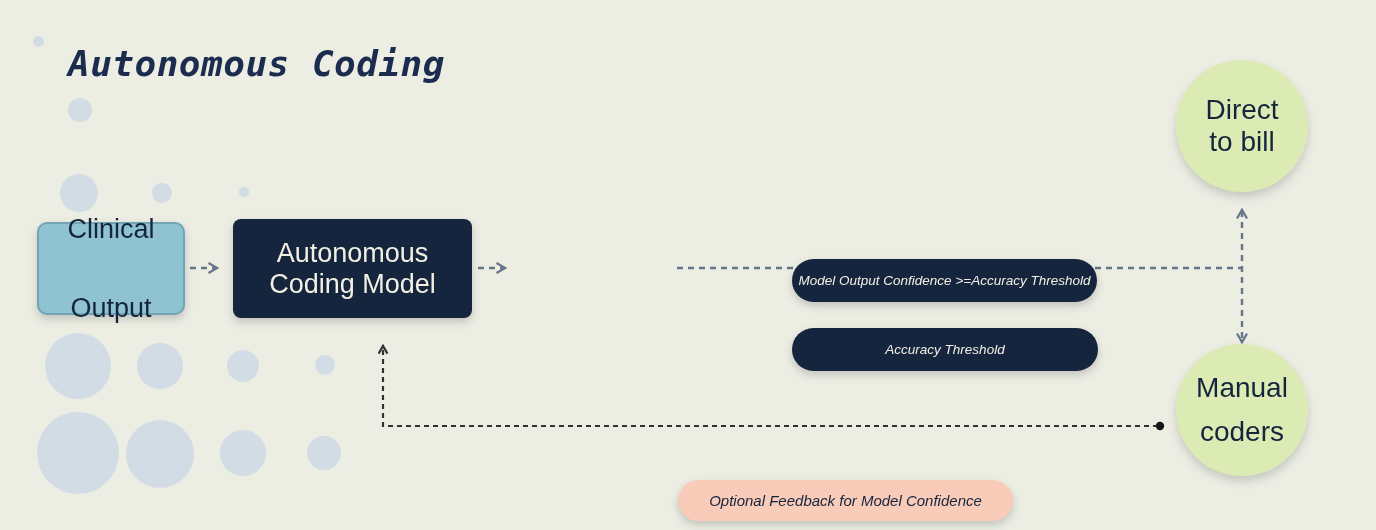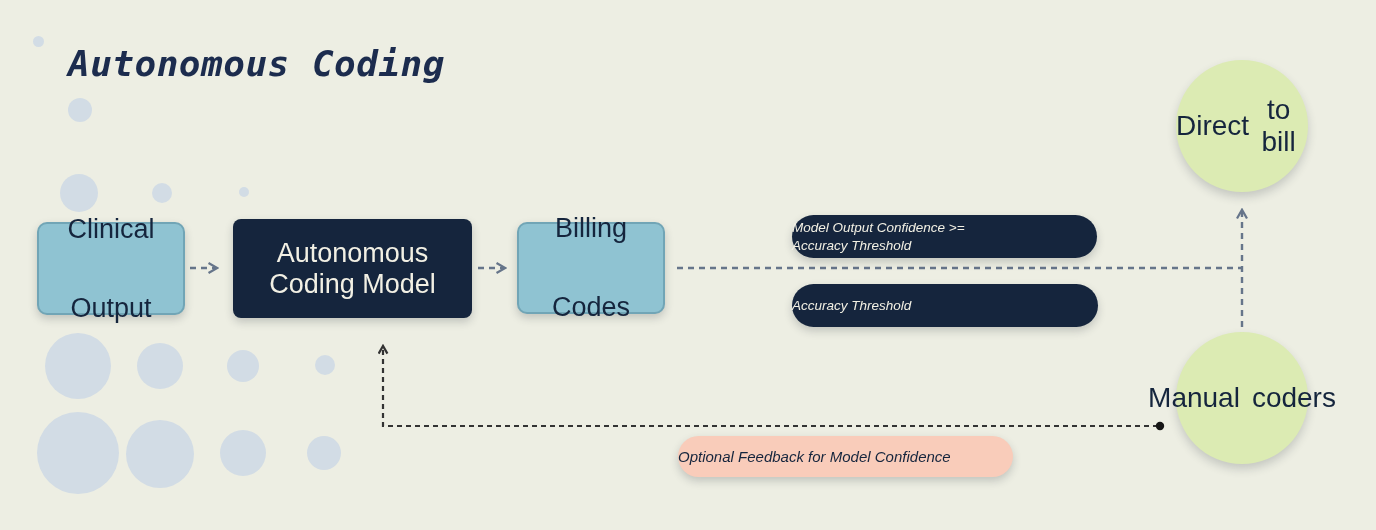--- a/index.html
+++ b/index.html
@@ -61,45 +61,46 @@
   .node.navy{
     background:var(--navy);color:var(--cream-text);
     border-radius:8px;font-size:27px;
   }
   .node-clinical{left:37px;top:222px;width:148px;height:93px;}
   .node-model{left:233px;top:219px;width:239px;height:99px;}
   .node-billing{left:517px;top:222px;width:148px;height:92px;}
   
   .pill{
     position:absolute;z-index:2;
-    display:flex;flex-direction:column;align-items:flex-start;justify-content:center;
+    display:flex;flex-direction:row;align-items:center;justify-content:center;
     text-align:center;border-radius:999px;
     box-shadow:0 4px 8px rgba(40,50,60,.22);
+    margin-top:44px;
   }
   .pill.navy{
     background:var(--navy);color:var(--cream-text);
     font-style:italic;font-size:13.5px;line-height:1.33;
   }
   .pill-high{left:792px;top:215px;width:305px;height:43px;}
   .pill-low{left:792px;top:284px;width:306px;height:43px;}
   .pill.peach{
     background:var(--peach);color:var(--navy);
     font-style:italic;font-size:15px;
   }
   .pill-feedback{left:678px;top:436px;width:335px;height:41px;}
   
   .circle{
     position:absolute;z-index:2;border-radius:50%;
-    display:flex;flex-direction:row;align-items:center;justify-content:center;
+    display:flex;flex-direction:column;align-items:center;justify-content:center;
     text-align:center;background:var(--green);color:var(--navy);
     font-size:28px;line-height:1.14;
     box-shadow:0 5px 10px rgba(40,50,60,.20);
   }
   .circle-direct{left:1176px;top:60px;width:132px;height:132px;}
-  .circle-manual{left:1176px;top:332px;width:132px;height:132px;gap:12px;}
+  .circle-manual{left:1176px;top:344px;width:132px;height:132px;gap:12px;}
 </style>
 </head>
 <body>
 
 <div class="canvas">
 
   <div>
     <span class="deco-dot" style="left:33px;top:36px;width:11px;height:11px;"></span>
     <span class="deco-dot" style="left:68px;top:98px;width:24px;height:24px;"></span>
     <span class="deco-dot" style="left:60px;top:174px;width:38px;height:38px;"></span>
@@ -139,24 +140,20 @@
   <div class="node teal node-clinical">
     <span>Clinical</span>
     <span>Output</span>
   </div>
 
   <div class="node navy node-model">
     <span>Autonomous</span>
     <span>Coding Model</span>
   </div>
 
-  <div class="node teal node-billing">
-    <span>Billing</span>
-    <span>Codes</span>
-  </div>
 
   <div class="pill navy pill-high">
     <span>Model Output Confidence &gt;=</span>
     <span>Accuracy Threshold</span>
   </div>
 
   <div class="pill navy pill-low">
     <span>Accuracy Threshold</span>
   </div>
 

